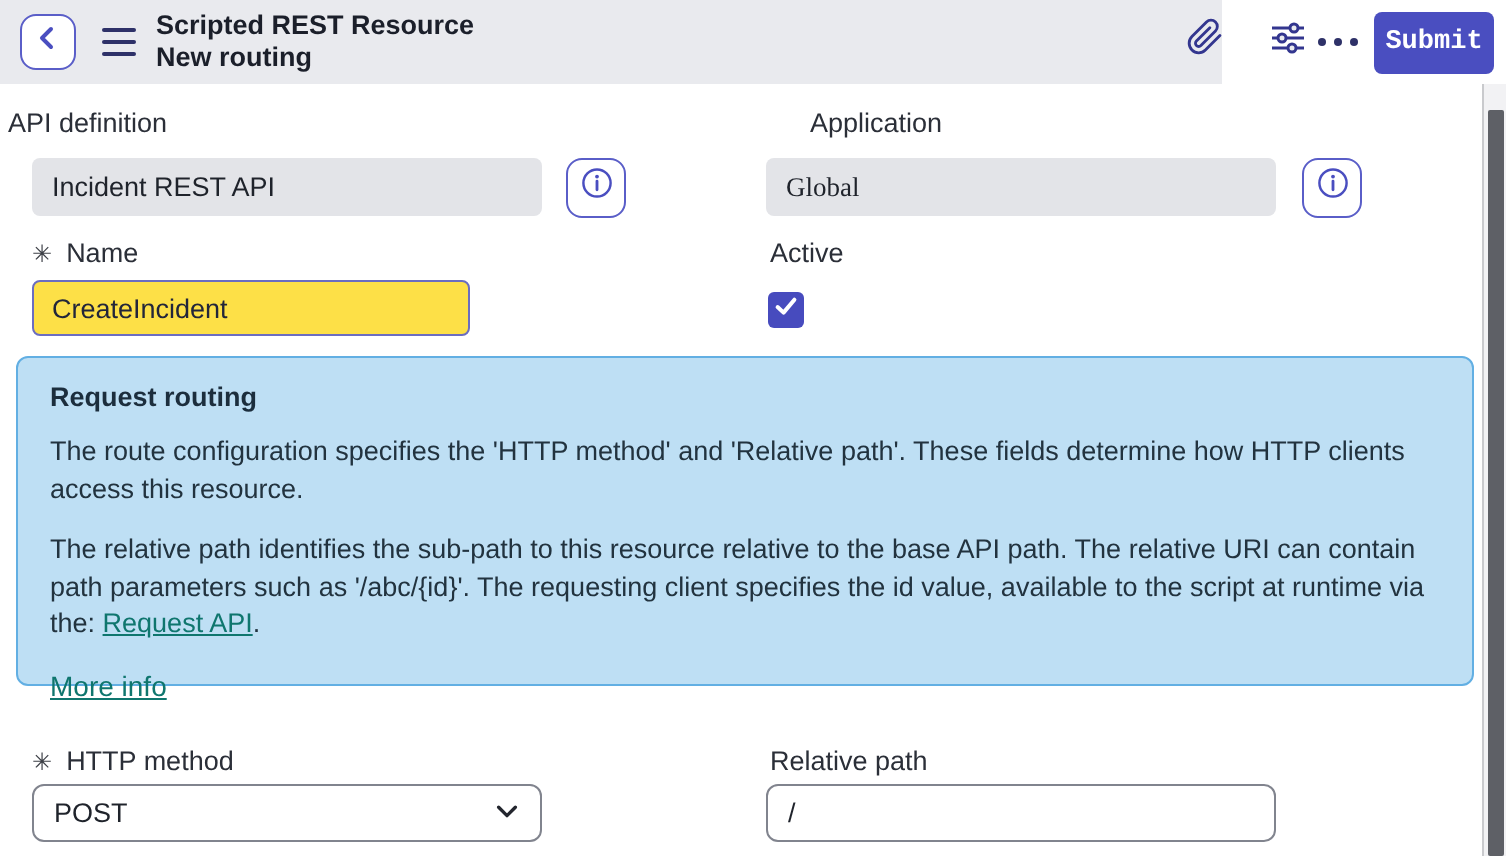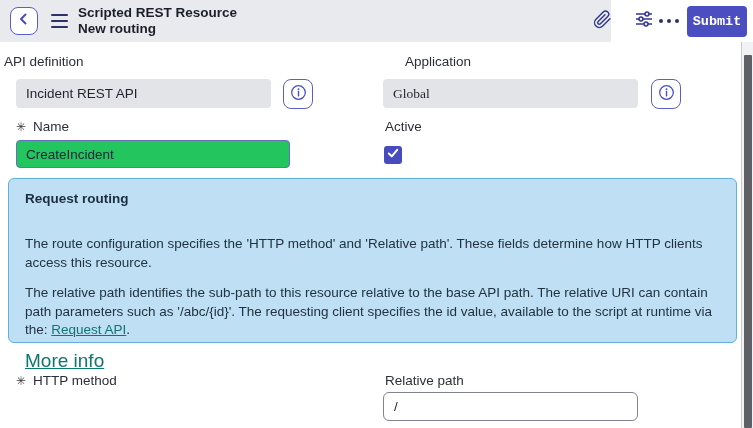--- a/index.html
+++ b/index.html
@@ -38,23 +38,23 @@
   .field-label { position:absolute; font-size:13.5px; color:#2b2f38; display:flex; align-items:center; }
   .req-marker { font-size:12px; color:#3c3f46; margin-right:7px; }
   .ro-input, .txt-input {
     position:absolute; width:255px; height:29px; font-size:13.5px;
     font-family:"Liberation Sans", sans-serif; color:#1f232b;
     padding:0 10px; border-radius:4px;
   }
   .ro-input { background:#e3e4e8; border:none; }
   .txt-input { background:#ffffff; border:1.2px solid #81848e; border-radius:6px; }
   .name-input {
-    position:absolute; width:274px; height:28px; font-size:13.5px;
+    position:absolute; width:219px; height:28px; font-size:13.5px;
     font-family:"Liberation Sans", sans-serif; color:#23263a;
-    padding:0 9px; background:#22c55e; border:1.5px solid #6b6dc0; border-radius:4px;
+    padding:0 9px; background:#fde047; border:1.5px solid #6b6dc0; border-radius:4px;
   }
   .info-btn {
     position:absolute; width:30px; height:30px; background:#ffffff;
     border:1.5px solid #5a5ec8; border-radius:8px;
     display:flex; align-items:center; justify-content:center; cursor:pointer;
   }
   .checkbox {
     position:absolute; left:384px; top:146px; width:18px; height:18px;
     background:#474bbe; border-radius:3px; display:flex; align-items:center; justify-content:center;
     cursor:pointer;
@@ -64,24 +64,24 @@
     background:#ffffff; border:1.2px solid #81848e; border-radius:6px;
     display:flex; align-items:center; justify-content:space-between;
     padding:0 10px; font-size:13.5px; color:#1f232b; cursor:pointer;
   }
   
   .panel {
     position:absolute; left:8px; top:178px; width:729px; height:165px;
     background:#bedff4; border:1.5px solid #62afe3; border-radius:6px;
     padding:11px 16px;
   }
-  .panel h3 { font-size:13.5px; font-weight:bold; color:#1c2e3d; margin:1px 0 29px; }
+  .panel h3 { font-size:13.5px; font-weight:bold; color:#1c2e3d; margin:1px 0 11px; }
   .panel p { font-size:13.5px; color:#22333f; line-height:18.5px; margin-bottom:12px; }
   .panel a { color:#0f766e; text-decoration:underline; cursor:pointer; }
-  .more-info { display:inline-block; font-size:19px; line-height:18px; }
+  .more-info { display:inline-block; font-size:14px; line-height:18px; }
 </style>
 </head>
 <body>
 
 <div class="screen">
 
   <div class="header">
     <div class="back-btn">
       <span>
         <svg width="14" height="14" viewBox="0 0 14 14">
@@ -168,20 +168,28 @@
     <h3>Request routing</h3>
     <p>The route configuration specifies the 'HTTP method' and 'Relative path'. These fields determine how HTTP clients access this resource.</p>
     <p><span>The relative path identifies the sub-path to this resource relative to the base API path. The relative URI can contain path parameters such as '/abc/{id}'. The requesting client specifies the id value, available to the script at runtime via the: </span><a>Request API</a><span>.</span></p>
     <a class="more-info">More info</a>
   </div>
 
   <div class="field-label" style="left:16px; top:373px;">
     <span class="req-marker">✳</span>
     <span>HTTP method</span>
   </div>
+  <div class="select-box">
+    <span>POST</span>
+    <span>
+      <svg width="13" height="13" viewBox="0 0 14 14">
+          <polyline points="2.5,5 7,9.5 11.5,5" fill="none" stroke="#23262e" stroke-width="1.8" stroke-linecap="round" stroke-linejoin="round"></polyline>
+        </svg>
+    </span>
+  </div>
 
   <div class="field-label" style="left:385px; top:373px;">Relative path</div>
   <input class="txt-input" style="left: 383px; top: 392px;" value="/">
 
   <div class="scroll-sep"></div>
   <div class="scroll-track">
     <div class="scroll-thumb"></div>
   </div>
 
 </div>

